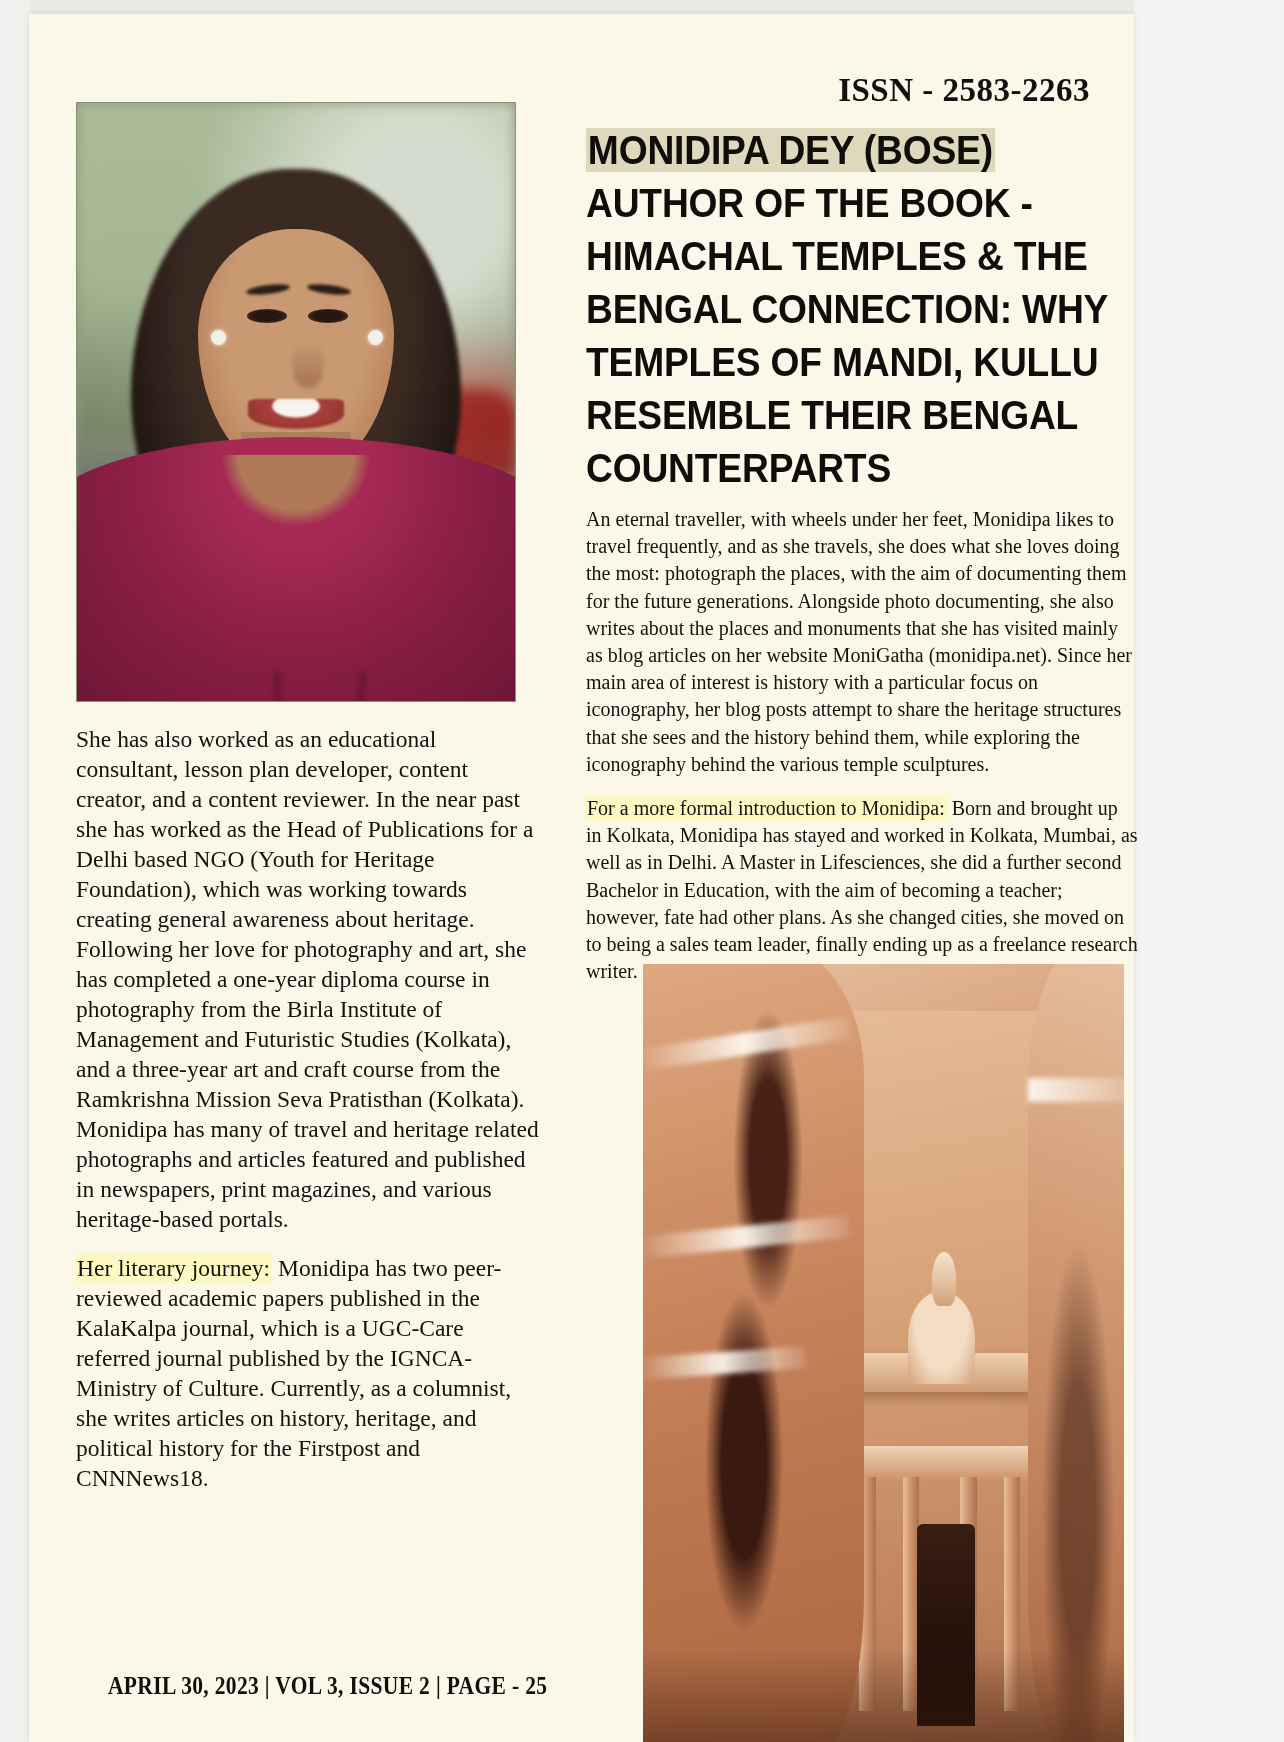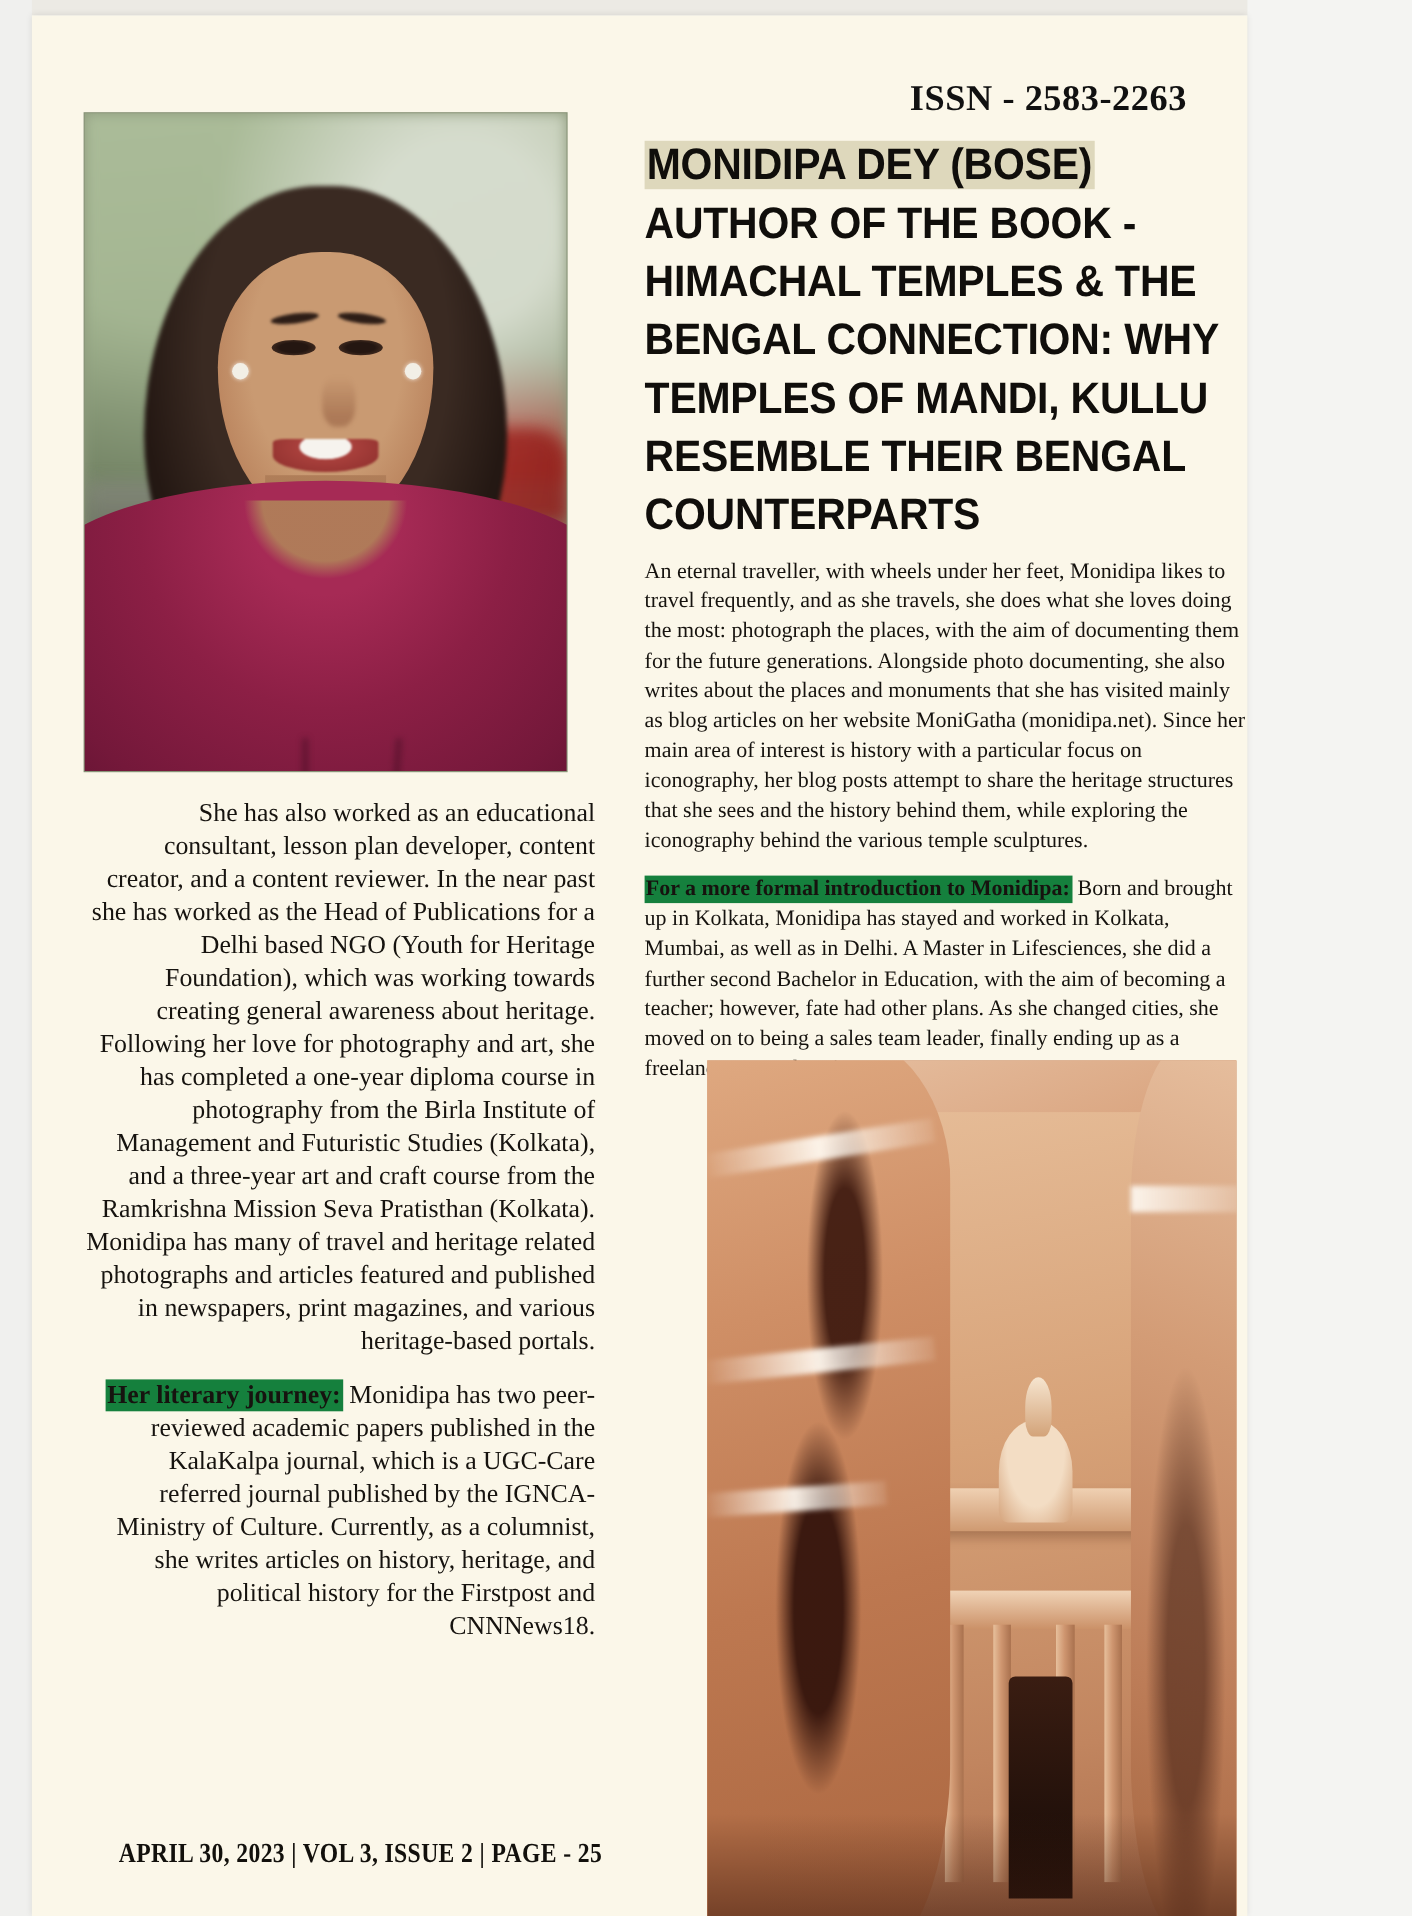--- a/index.html
+++ b/index.html
@@ -23,21 +23,21 @@
   }
   .left-gutter {
     position:absolute; left:0; top:0; width:29px; height:1742px; background:#f0f0ee;
   }
   .top-strip {
     position:absolute; left:29px; top:0; width:1105px; height:14px; background:#eceae4;
   }
 
   
   .issn {
-    position:absolute; right:55px; top:58px;
+    position:absolute; right:44px; top:58px;
     font-family:"Liberation Serif", serif;
     font-weight:700;
     font-size:33px;
     letter-spacing:0.5px;
     color:#111;
     white-space:nowrap;
   }
 
   
   .col-left {
@@ -146,27 +146,27 @@
   .portrait .fold1 { left:46%; }
   .portrait .fold2 { left:62%; transform:rotate(4deg); }
 
   .left-body {
     margin-top:22px;
     font-size:23.5px;
     line-height:30px;
     color:#16130f;
     text-align:left;
   }
-  .left-body p { margin-bottom:19px;text-align:right; }
+  .left-body p { margin-bottom:19px; }
   .left-body p:last-child { margin-bottom:0; }
 
   mark.hl {
-    background:#15803d;
+    background:#fef9c3;
     color:#16130f;
-    font-weight:700;
+    font-weight:400;
     padding:1px 2px 2px 1px;
   }
 
   .footer {
     position:absolute; left:79px; top:1658px;
     font-family:"Liberation Serif", serif;
     font-weight:700;
     font-size:25px;
     letter-spacing:0.4px;
     color:#12100c;

